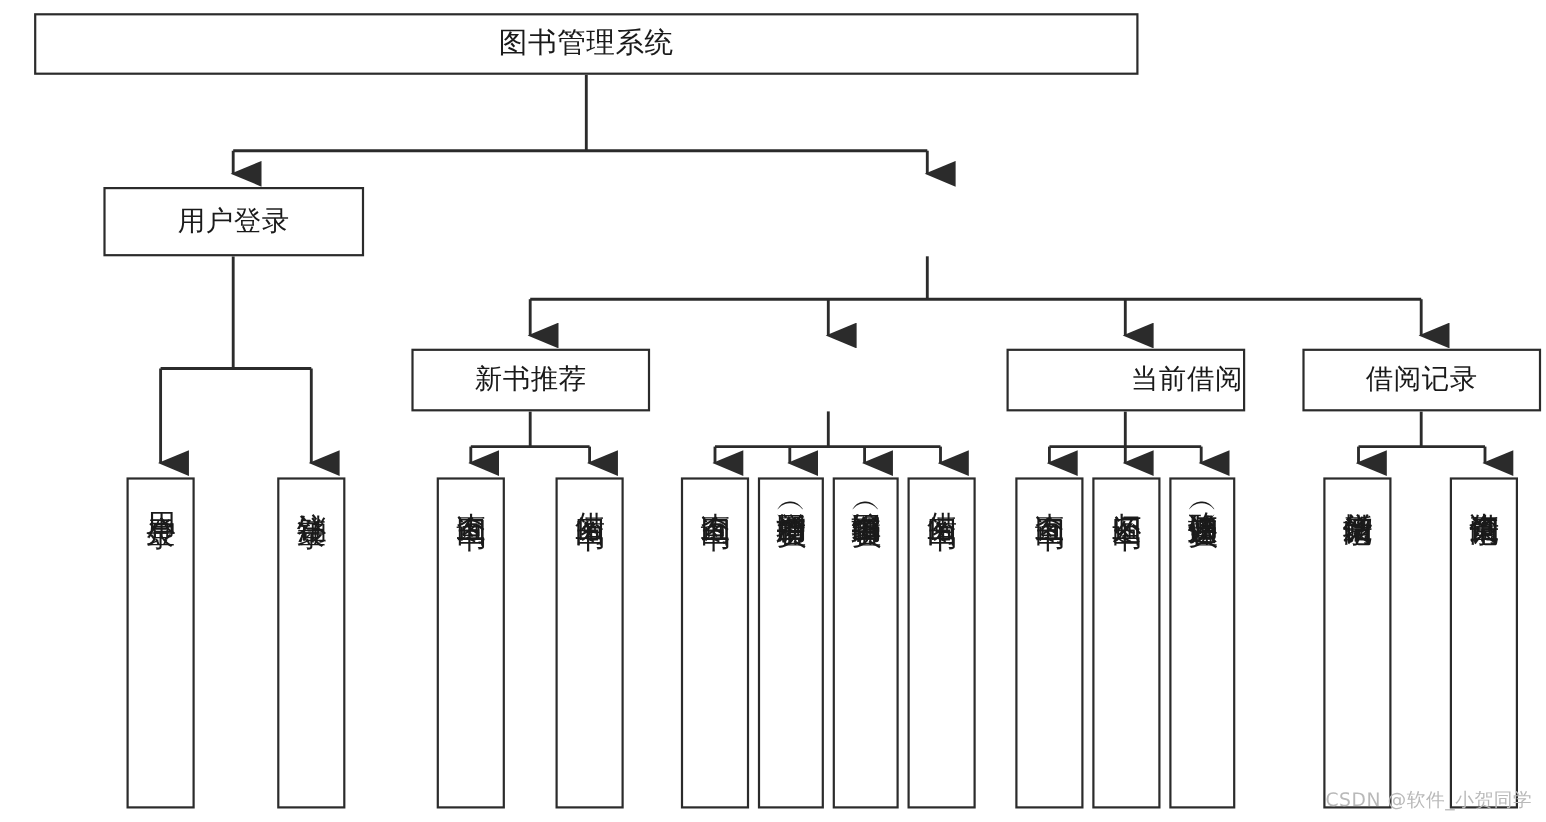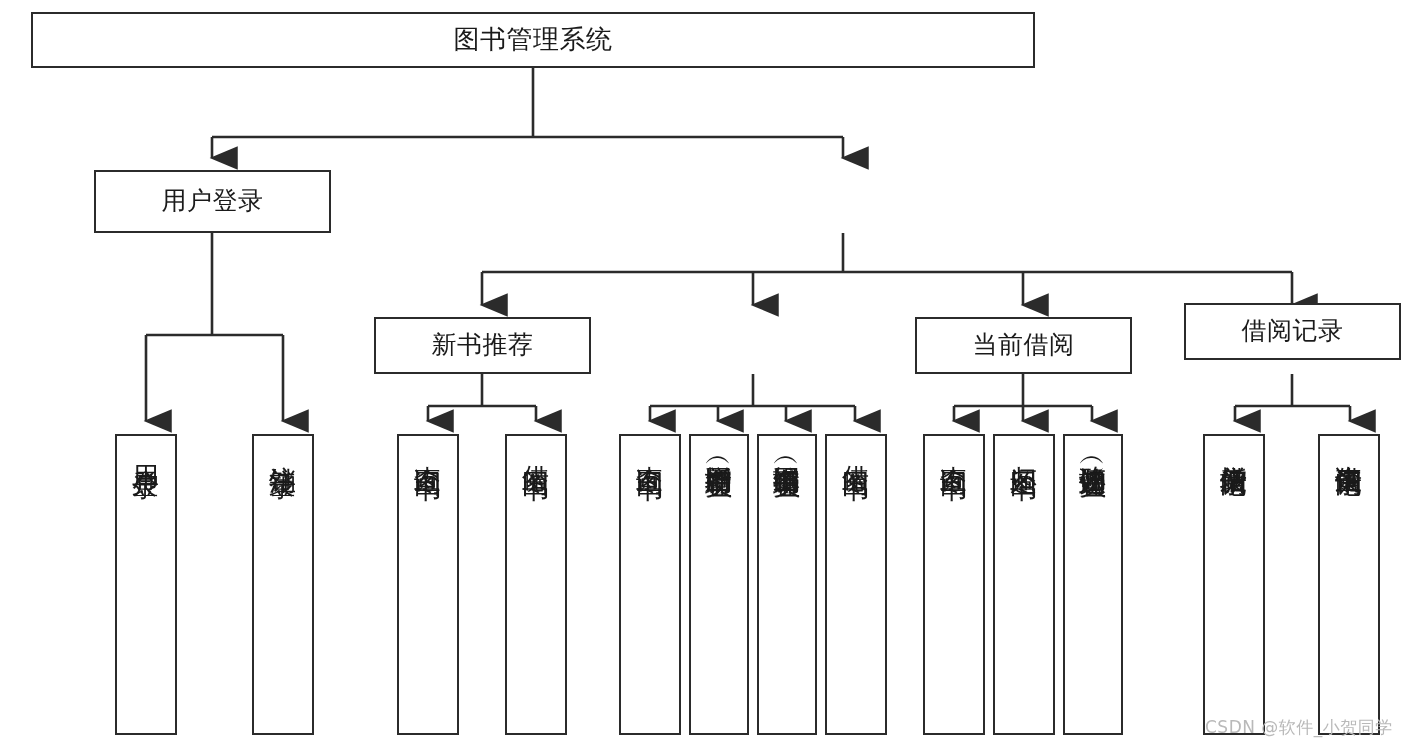--- a/index.html
+++ b/index.html
@@ -135,24 +135,24 @@
     <span class="label">图书管理系统</span>
   </div>
 
   <div class="node h" style="left:81px; top:170px; width:237px; height:63px;">
     <span class="label">用户登录</span>
   </div>
 
   <div class="node h" style="left:361px; top:317px; width:217px; height:57px;text-align:center;">
     <span class="label">新书推荐</span>
   </div>
-  <div class="node h" style="left:902px; top:317px; width:217px; height:57px;">
+  <div class="node h" style="left:902px; top:317px; width:217px; height:57px;justify-content:flex-end;">
     <span class="label">当前借阅</span>
   </div>
-  <div class="node h" style="left:1171px; top:303px; width:217px; height:57px;">
+  <div class="node h" style="left:1171px; top:317px; width:217px; height:57px;">
     <span class="label">借阅记录</span>
   </div>
 
   <div class="node v" style="left:102px; top:434px; width:62px; height:301px;">
     <span class="label">用户登录</span>
   </div>
   <div class="node v" style="left:239px; top:434px; width:62px; height:301px;">
     <span class="label">注销登录</span>
   </div>
 

